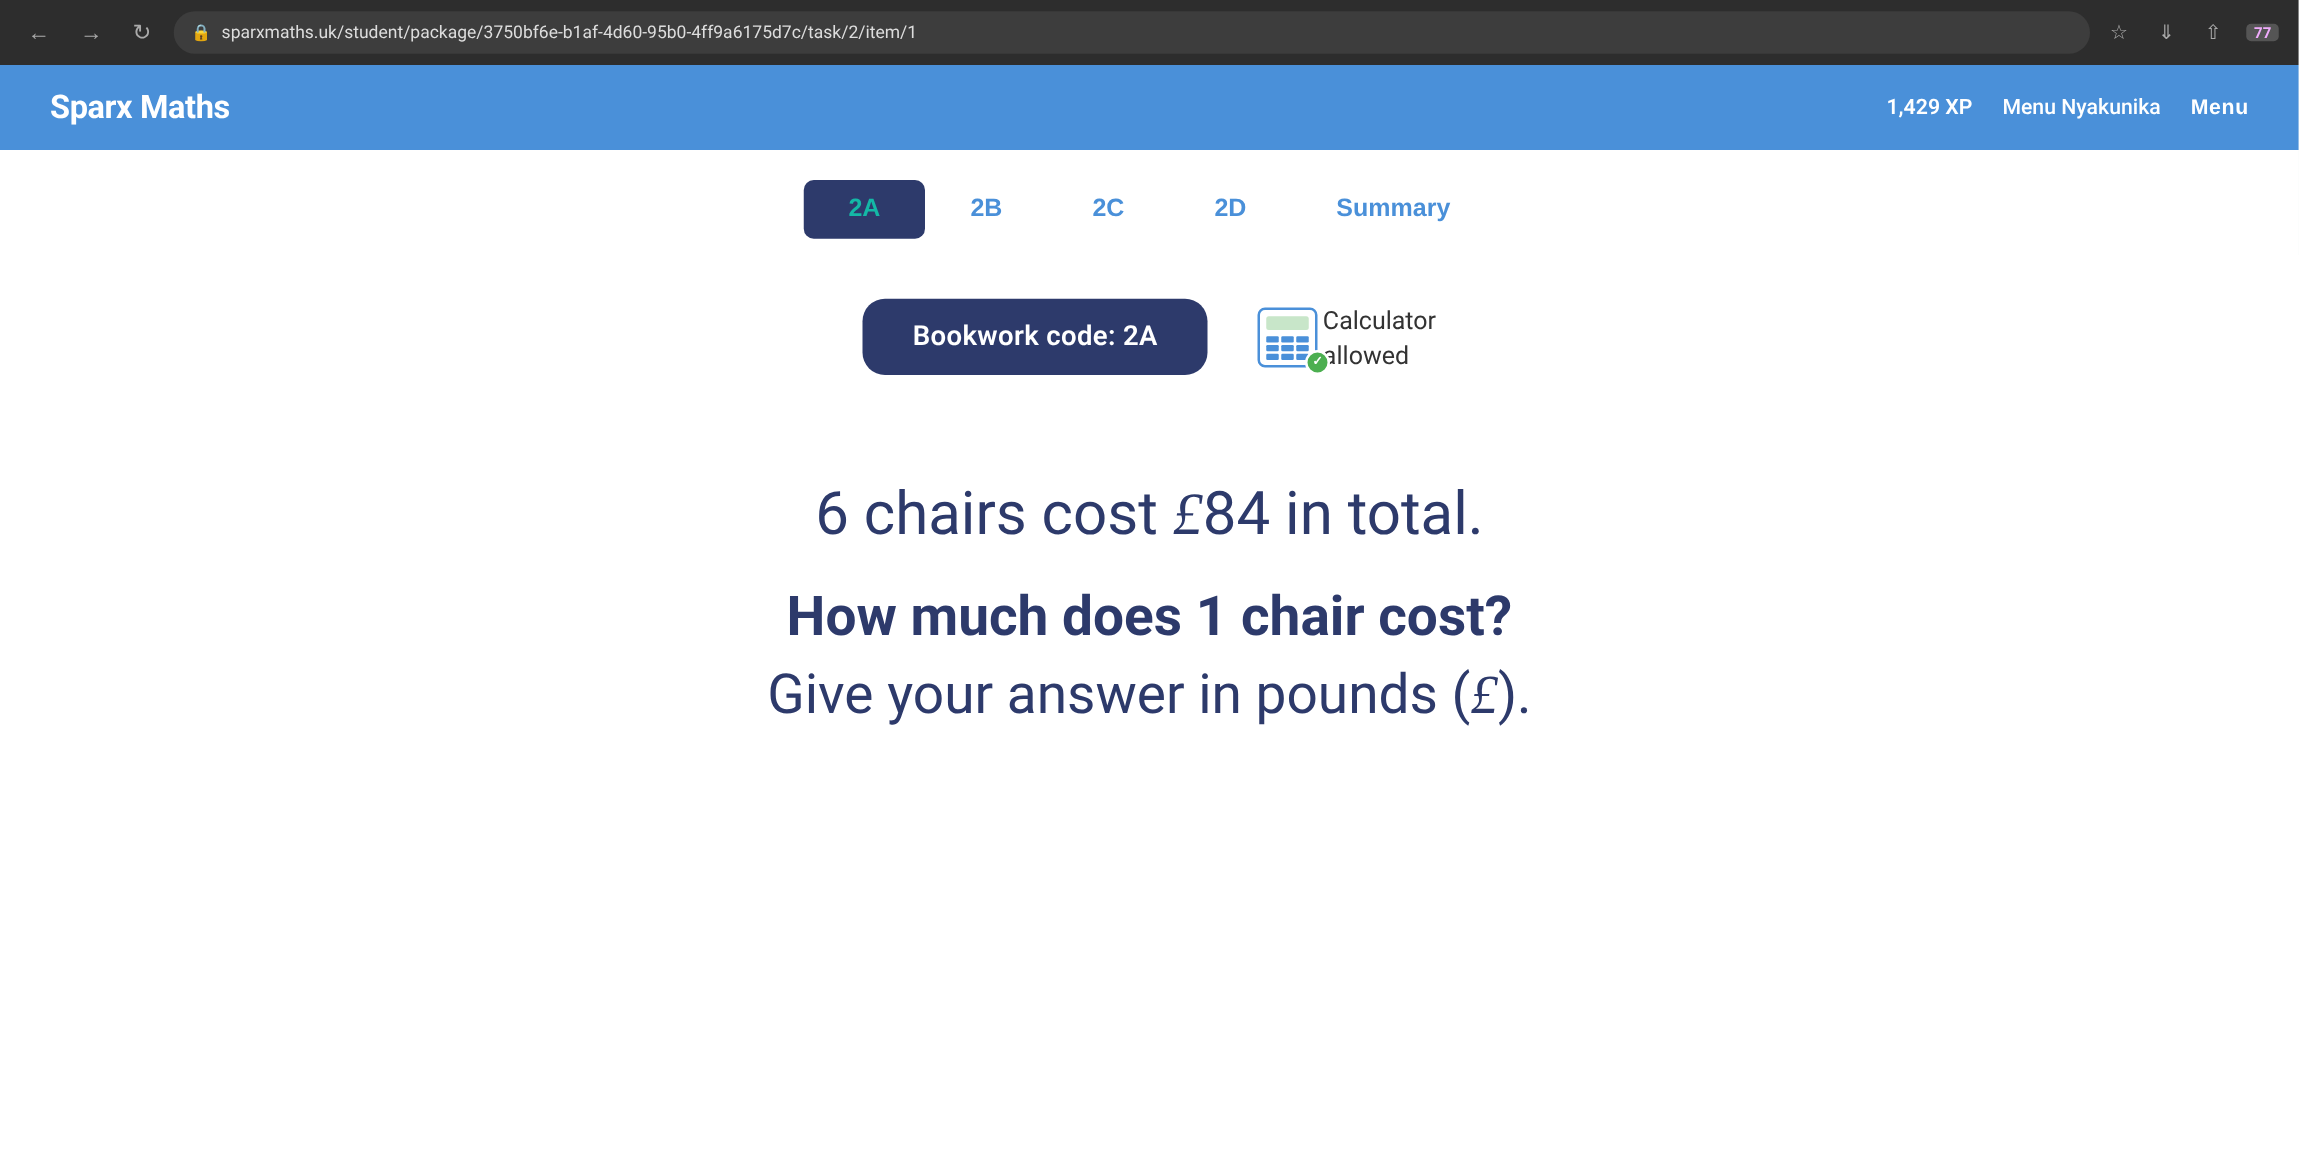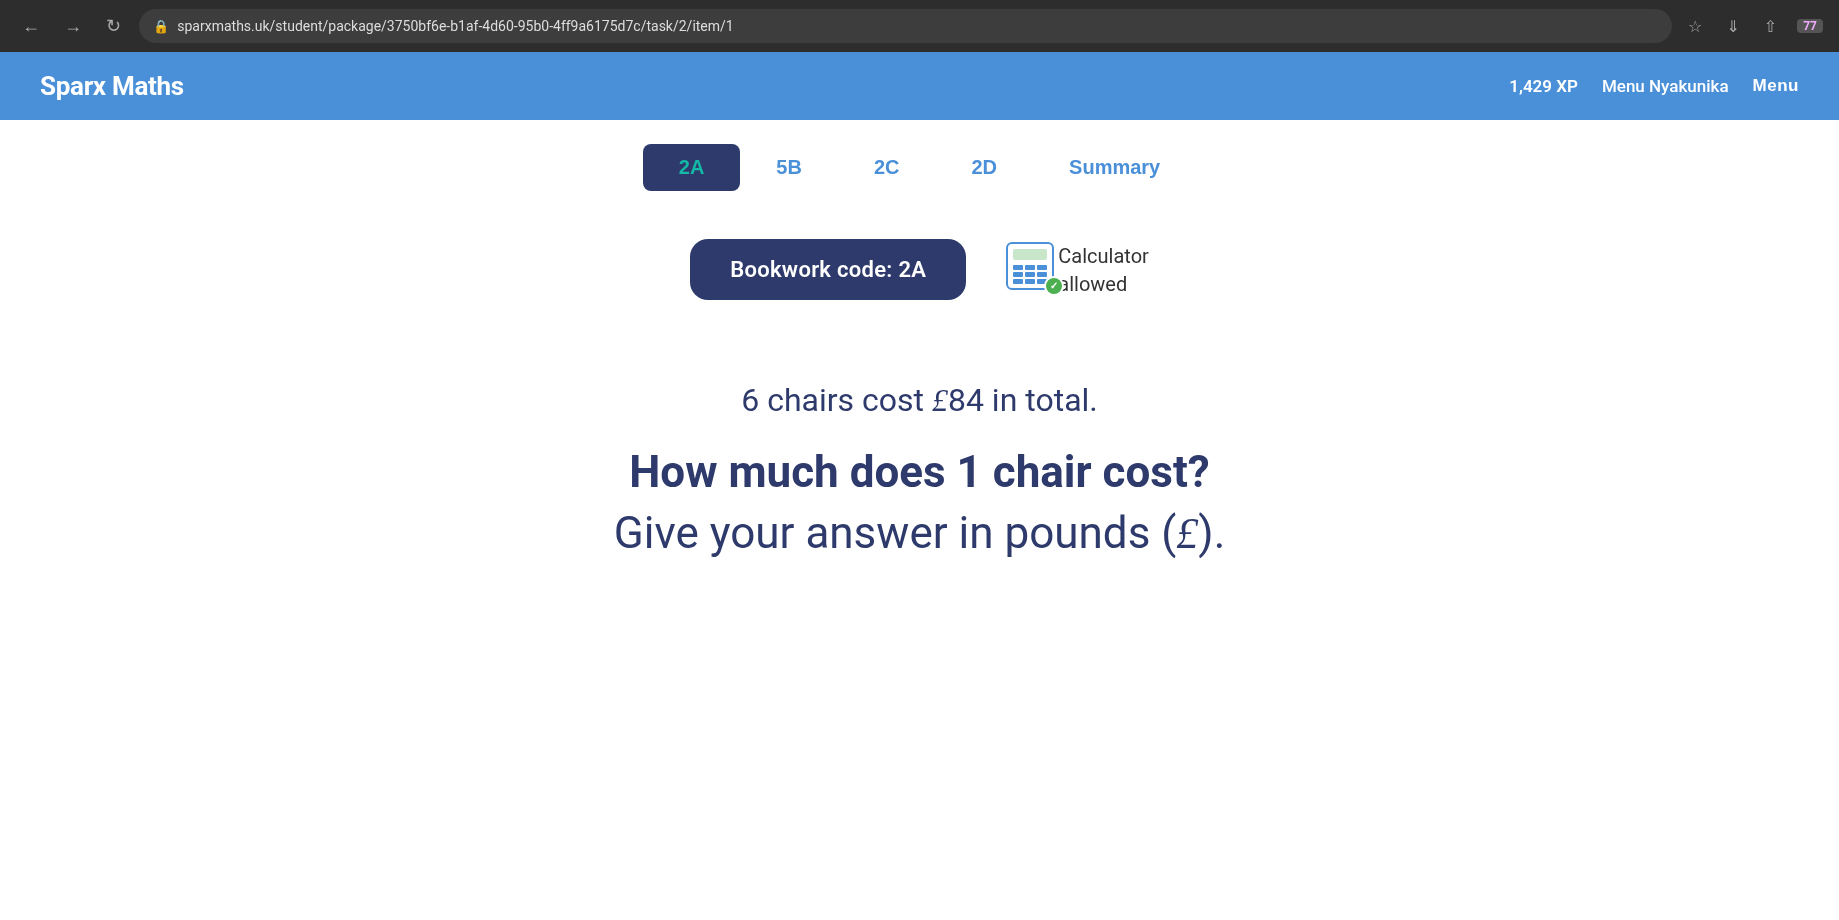--- a/index.html
+++ b/index.html
@@ -174,21 +174,21 @@
       color: white;
       font-size: 22px;
       font-weight: 600;
       padding: 18px 40px;
       border-radius: 18px;
       letter-spacing: 0.3px;
     }
 
     .calculator-info {
       display: flex;
-      align-items: flex-start;
+      align-items: flex-end;
     }
 
     .calculator-icon-wrap {
       position: relative;
       width: 52px;
       height: 52px;
     }
 
     .calc-icon {
       width: 48px;
@@ -251,21 +251,21 @@
     }
 
     
     .question-area {
       margin-top: 80px;
       text-align: center;
       max-width: 900px;
     }
 
     .question-line1 {
-      font-size: 32px;
+      font-size: 48px;
       color: #2d3a6b;
       font-weight: 400;
       line-height: 1.3;
       margin-bottom: 20px;
     }
 
     .question-line2 {
       font-size: 44px;
       color: #2d3a6b;
       font-weight: 700;
@@ -312,21 +312,21 @@
   </div>
 </header>
 
 <main class="main-content">
 
   <nav class="tabs-container">
     <button class="tab active">
       <span>2A</span>
     </button>
     <button class="tab">
-      <span>5B</span>
+      <span>2B</span>
     </button>
     <button class="tab">
       <span>2C</span>
     </button>
     <button class="tab">
       <span>2D</span>
     </button>
     <button class="tab summary">
       <span>Summary</span>
     </button>

